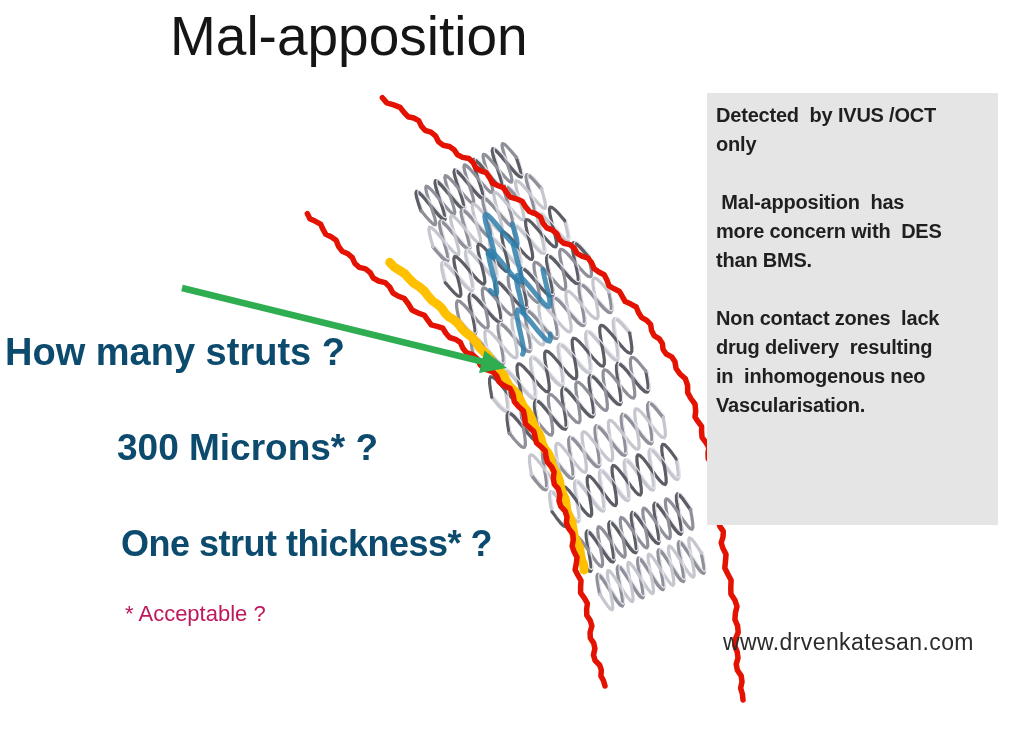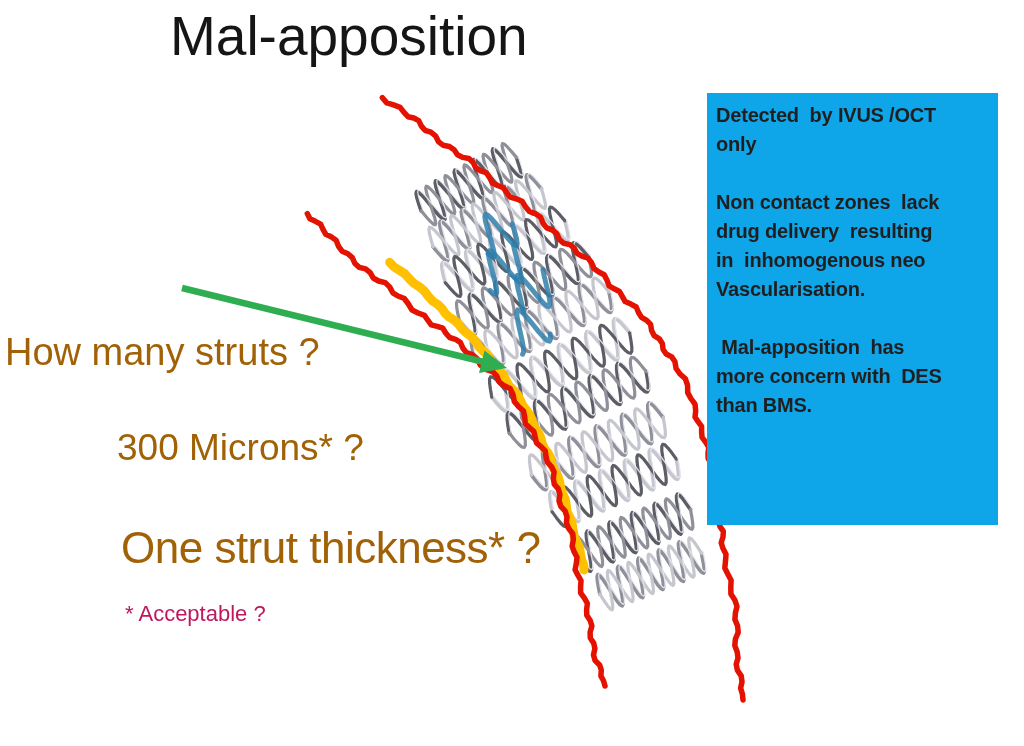--- a/index.html
+++ b/index.html
@@ -1,24 +1,24 @@
 <!DOCTYPE html>
 <html><head>
 <meta charset="utf-8">
 <style>
   html,body{margin:0;padding:0;background:#ffffff;}
   .slide{position:relative;width:1024px;height:746px;background:#ffffff;overflow:hidden;
          font-family:"Liberation Sans",sans-serif;}
   .title{position:absolute;left:170px;top:4px;font-size:55px;font-weight:400;
          color:#151515;letter-spacing:0px;white-space:nowrap;}
   #fig{position:absolute;left:0;top:0;}
-  .q{position:absolute;font-weight:400;color:#a16207;white-space:nowrap;}
+  .q{position:absolute;font-weight:700;color:#0c4a6e;white-space:nowrap;}
   .q1{left:5px;top:331px;font-size:38px;}
   .q2{left:117px;top:427px;font-size:37px;}
-  .q3{left:121px;top:523px;font-size:44px;letter-spacing:-0.5px;}
+  .q3{left:121px;top:523px;font-size:36px;letter-spacing:-0.5px;}
   .footnote{position:absolute;left:125px;top:601px;font-size:22px;font-weight:400;
             color:#be185d;white-space:nowrap;}
   .infobox{position:absolute;left:707px;top:93px;width:291px;height:432px;
            box-sizing:border-box;padding:8px 9px;}
   .infobox p{margin:0 0 29px 0;font-size:20px;font-weight:700;color:#1f1f1f;
              line-height:29px;white-space:pre-wrap;letter-spacing:-0.2px;}
   .website{position:absolute;left:723px;top:629px;font-size:23px;font-weight:400;
            color:#2b2b2b;letter-spacing:0.4px;white-space:nowrap;}
 </style>
 </head>
@@ -75,25 +75,26 @@
       <line id="arrow-shaft" x1="182" y1="288" x2="488" y2="363" stroke-width="6.5" stroke="#2fad51"></line>
       <polygon id="arrow-head" points="507,368 479,373 484.5,350.6" fill="#2fad51"></polygon>
     </g>
   </svg>
 
   <div class="q q1">How many struts ?</div>
   <div class="q q2">300 Microns* ?</div>
   <div class="q q3">One strut thickness* ?</div>
   <div class="footnote">* Acceptable ?</div>
 
-  <div class="infobox" id="infobox" style="background: #0ea5e9;">
+  <div class="infobox" id="infobox" style="background: #e5e5e5;">
     <p>Detected  by IVUS /OCT
 only</p>
+    <p> Mal-apposition  has
+more concern with  DES
+than BMS.</p>
     <p>Non contact zones  lack
 drug delivery  resulting
 in  inhomogenous neo
 Vascularisation.</p>
-    <p> Mal-apposition  has
-more concern with  DES
-than BMS.</p>
   </div>
 
+  <div class="website">www.drvenkatesan.com</div>
 </div>
 
 </body></html>

